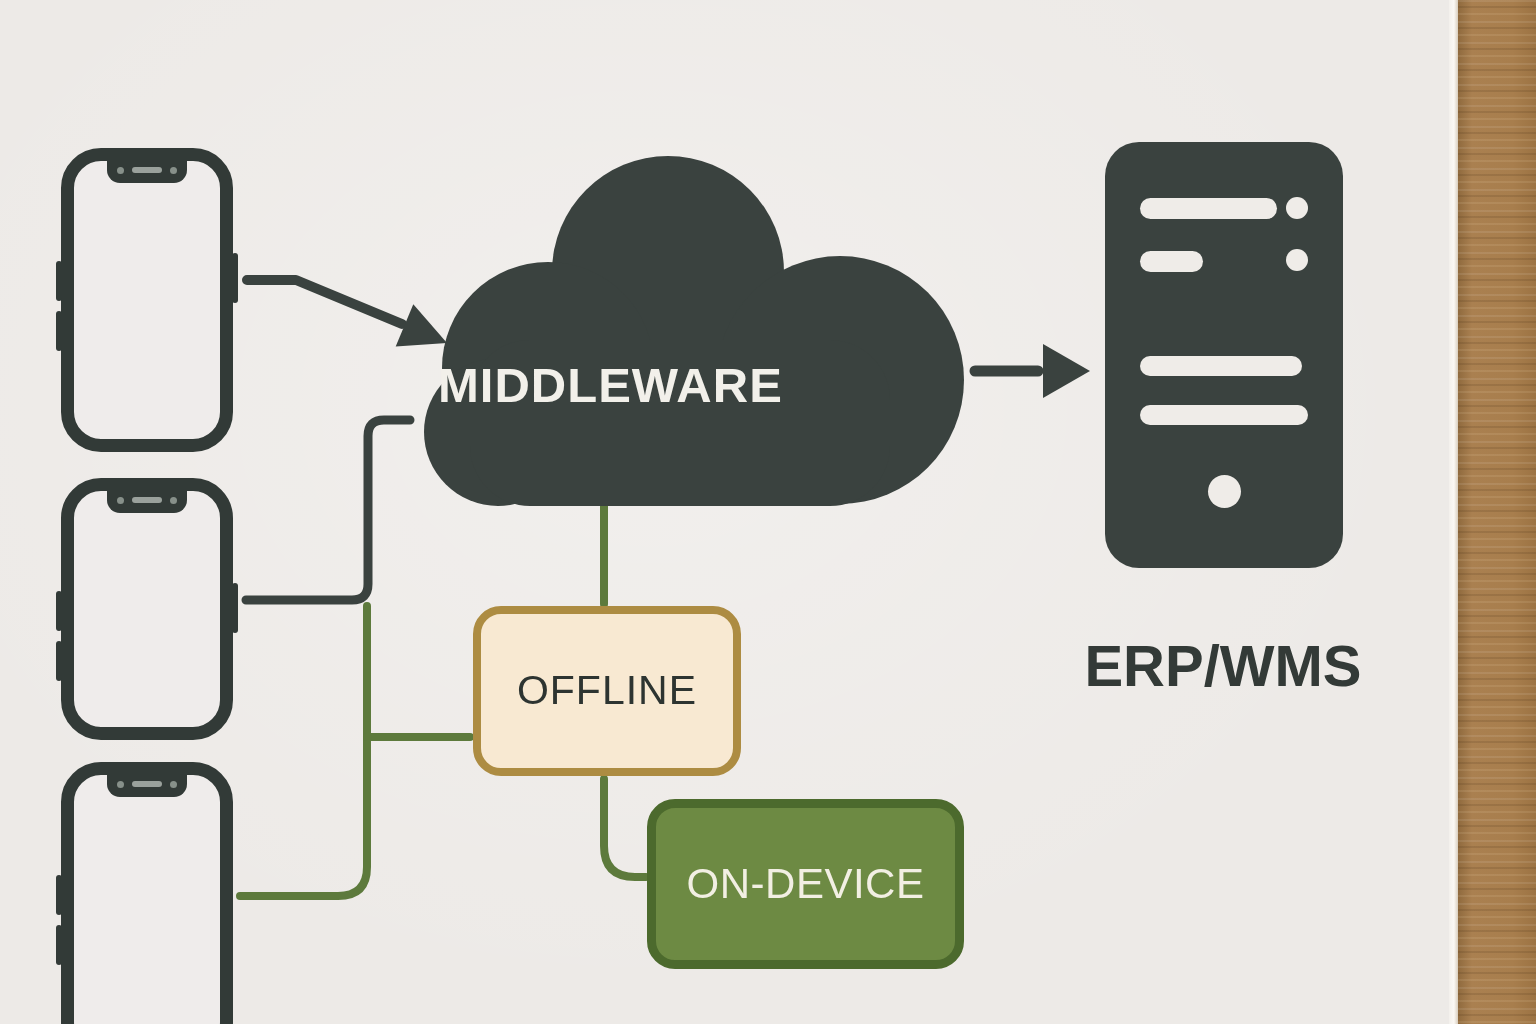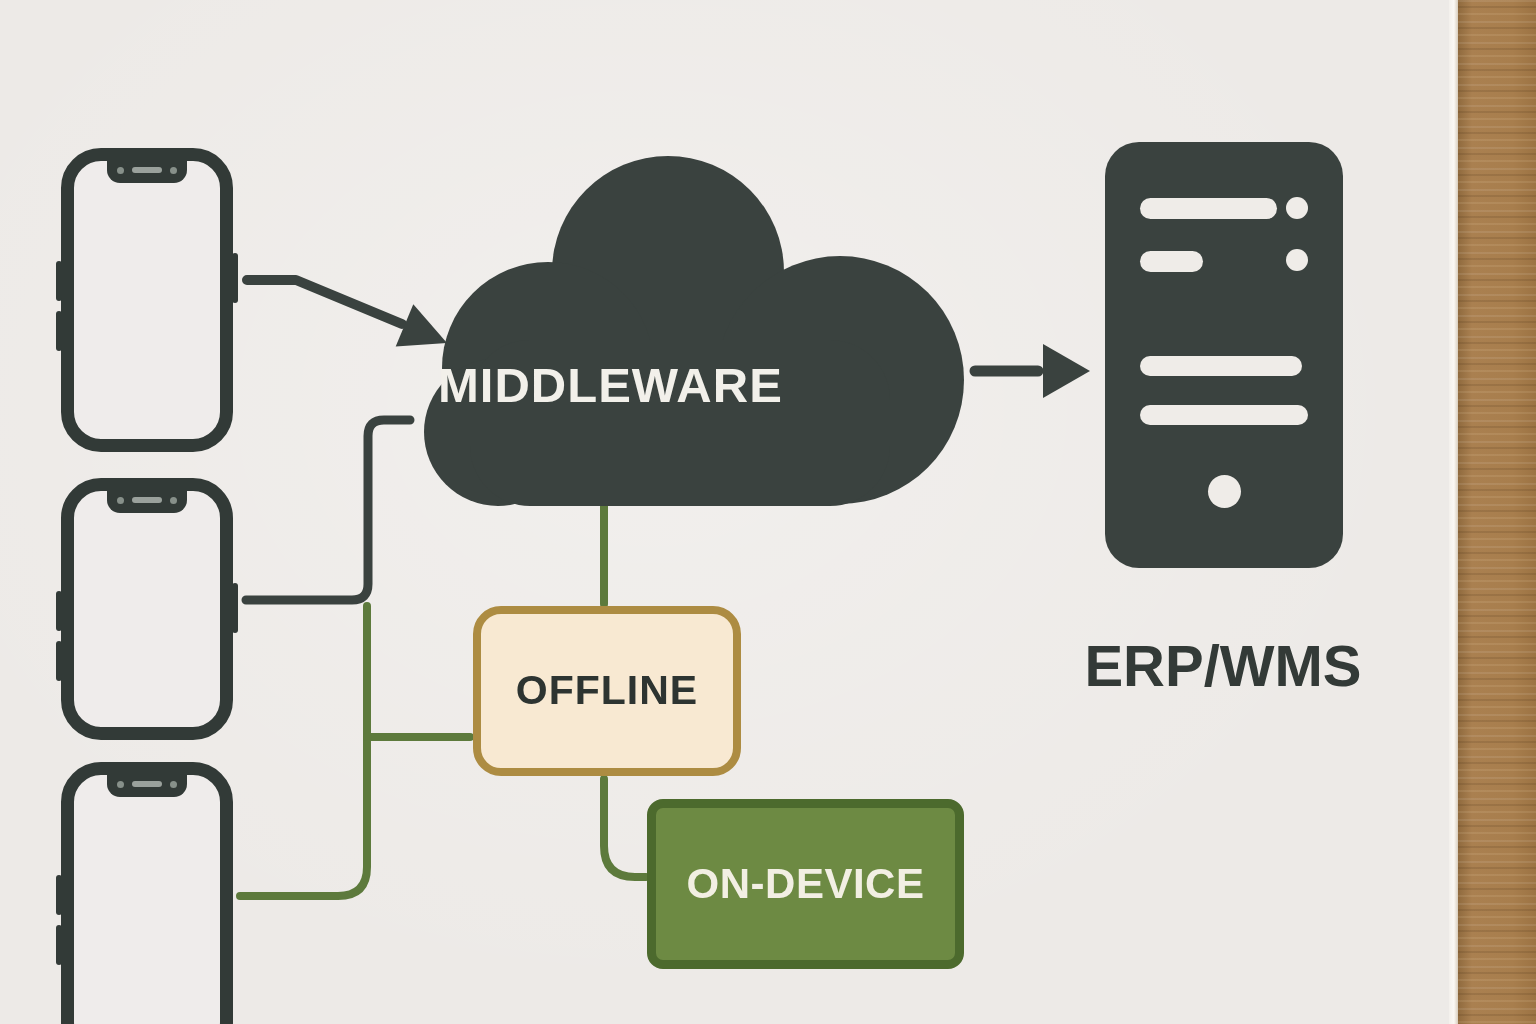--- a/index.html
+++ b/index.html
@@ -75,30 +75,30 @@
   .server .b2{left:35px;top:109px;width:63px;}
   .server .b3{left:35px;top:214px;width:162px;height:20px;}
   .server .b4{left:35px;top:263px;width:168px;height:20px;}
   .server .d1{left:181px;top:55px;width:22px;height:22px;}
   .server .d2{left:181px;top:107px;width:22px;height:22px;}
   .server .d3{left:103px;top:333px;width:33px;height:33px;}
 
   .node-box{
     position:absolute;z-index:2;box-sizing:border-box;
     display:flex;flex-direction:column;align-items:center;justify-content:center;
-    text-align:center;font-weight:700;line-height:1.12;
+    text-align:center;font-weight:400;line-height:1.12;
   }
   #offline-queue-box{
     left:473px;top:606px;width:268px;height:170px;
     background:#f8e9d2;border:8px solid #ad8c42;border-radius:28px;
     color:#2d3431;font-size:41px;letter-spacing:1px;
   }
   #validation-box{
     left:647px;top:799px;width:317px;height:170px;
-    background:#6d8a43;border:9px solid #4c6a2d;border-radius:16px;
+    background:#6d8a43;border:9px solid #4c6a2d;border-radius:28px;
     color:#f2efe3;font-size:42px;letter-spacing:0.5px;
   }
 </style>
 </head>
 <body>
 
 <div class="scene">
   <div class="paper">
 
     <svg class="layer" width="1449" height="1024" viewBox="0 0 1449 1024">

